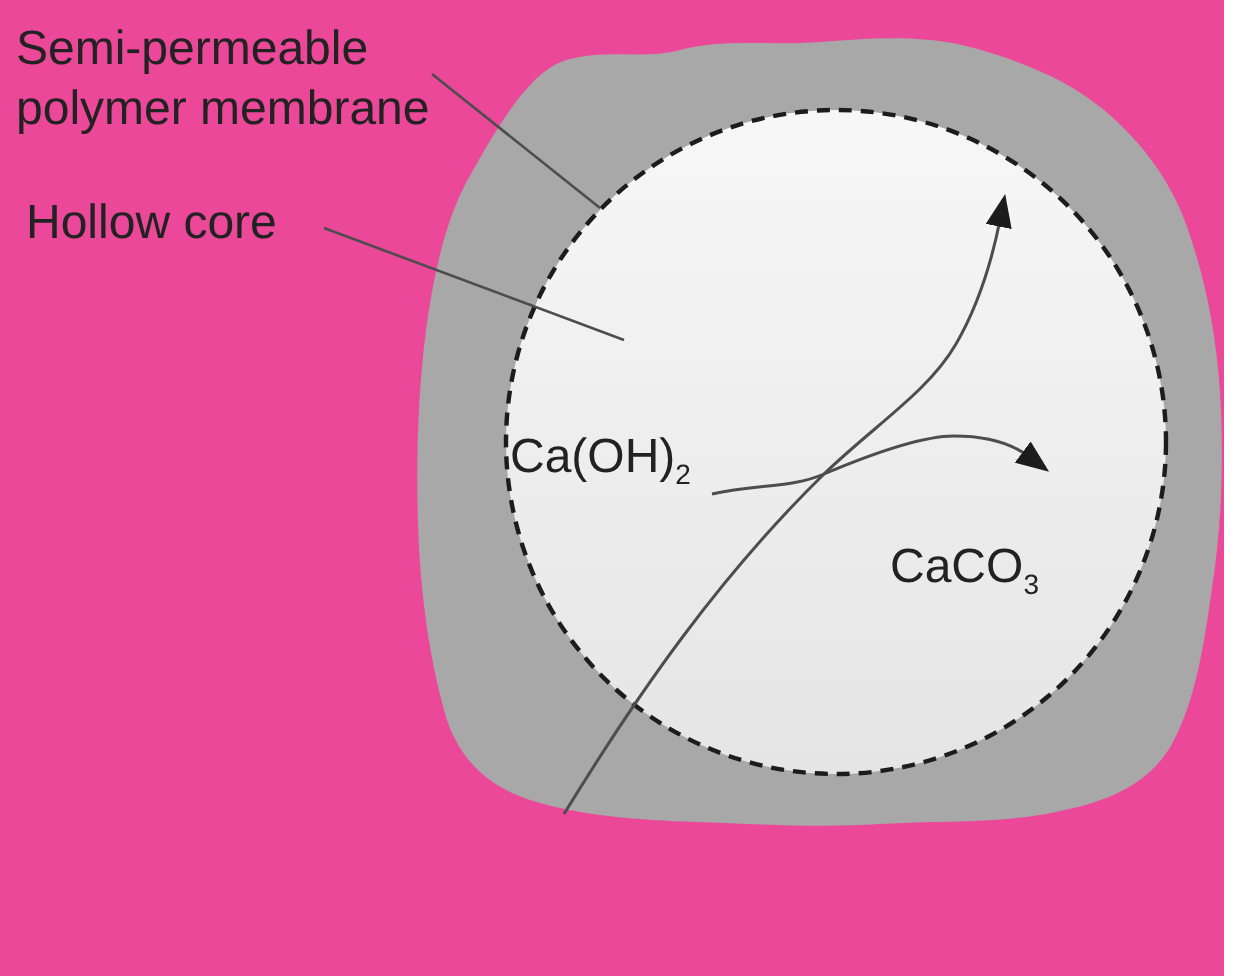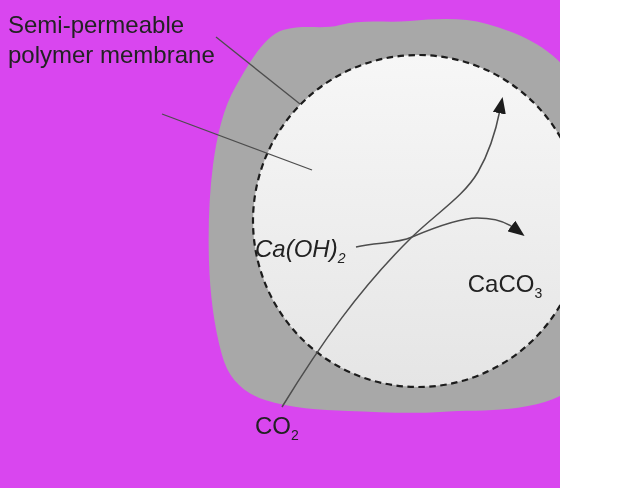--- a/index.html
+++ b/index.html
@@ -2,23 +2,23 @@
 <html><head>
 <meta charset="utf-8">
 <style>
   html, body {
     margin: 0;
     padding: 0;
     background: #ffffff;
   }
   .stage {
     position: relative;
-    width: 560px;
+    width: 612px;
     height: 488px;
-    background: #d946ef;
+    background: #ec4899;
     overflow: hidden;
     font-family: "Liberation Sans", "DejaVu Sans", sans-serif;
   }
   .stage svg {
     position: absolute;
     left: 0;
     top: 0;
   }
   .lbl {
     position: absolute;
@@ -26,21 +26,21 @@
     font-size: 24px;
     line-height: 30px;
     white-space: pre-line;
     letter-spacing: 0px;
   }
   .lbl sub {
     font-size: 14px;
     line-height: 0;
   }
   .caco3-block {
-    text-align: center;
+    text-align: left;
     width: 120px;
     line-height: 33px;
   }
 </style>
 </head>
 <body>
 
 <div class="stage">
 
   <svg width="620" height="488" viewBox="0 0 620 488">
@@ -85,23 +85,23 @@
 
     <path fill="none" stroke-width="1.5" marker-end="url(#arrowHead)" d="M 356 247
              C 378 242 396 244 412 237
              C 438 226 462 218 477 218
              C 494 218 506 222 514 228" stroke="#4d4d4d"></path>
   </svg>
 
   <div class="lbl" style="left:8px; top:10px;">Semi-permeable
 polymer membrane</div>
 
+  <div class="lbl" style="left:13px; top:97px;">Hollow core</div>
 
 
-  <div class="lbl" style="left:255px; top:234px;font-style:italic;"><span>Ca(OH)</span><sub>2</sub></div>
+  <div class="lbl" style="left:255px; top:214px;"><span>Ca(OH)</span><sub>2</sub></div>
 
   <div class="lbl caco3-block" style="left:445px; top:234px;">
     <div><span>CaCO</span><sub>3</sub></div>
   </div>
 
-  <div class="lbl" style="left:255px; top:411px;"><span>CO</span><sub>2</sub></div>
 
 </div>
 
 </body></html>

